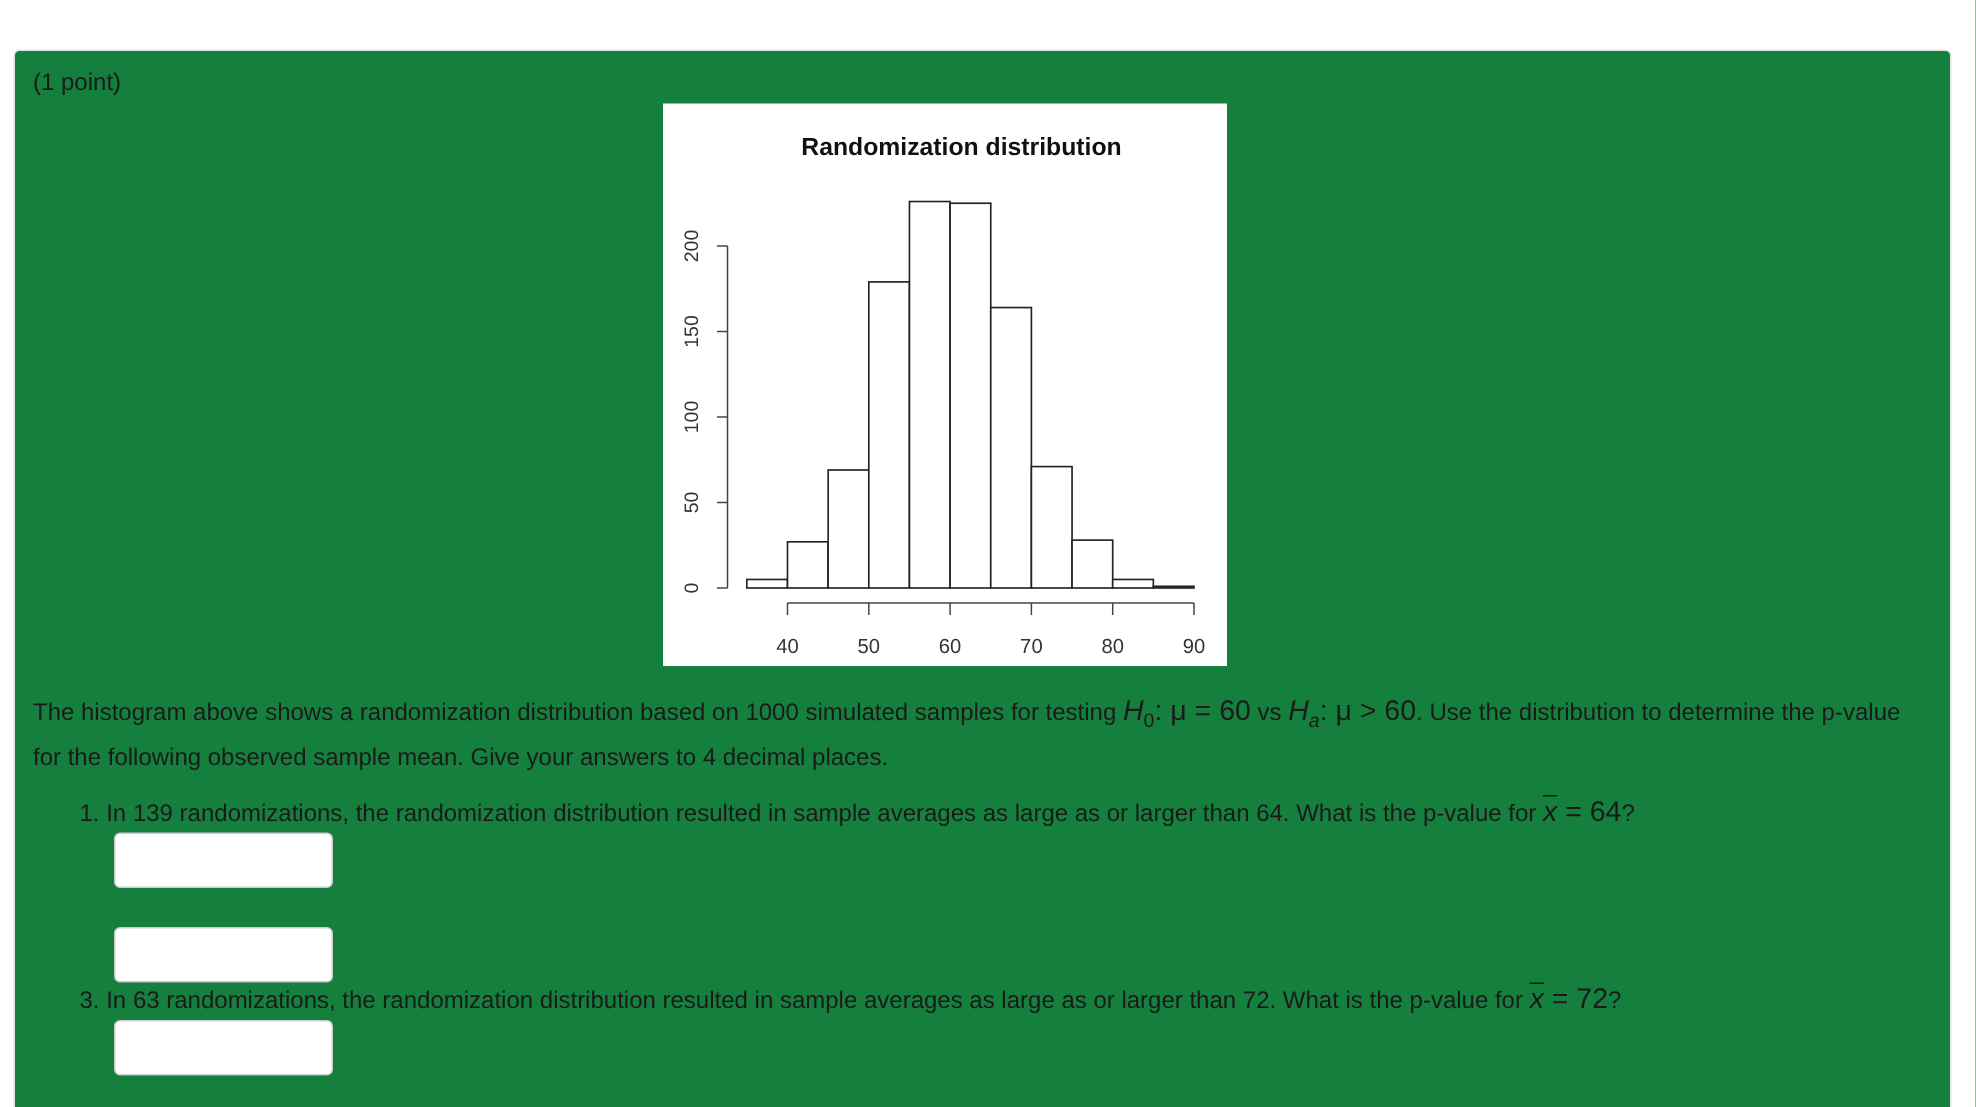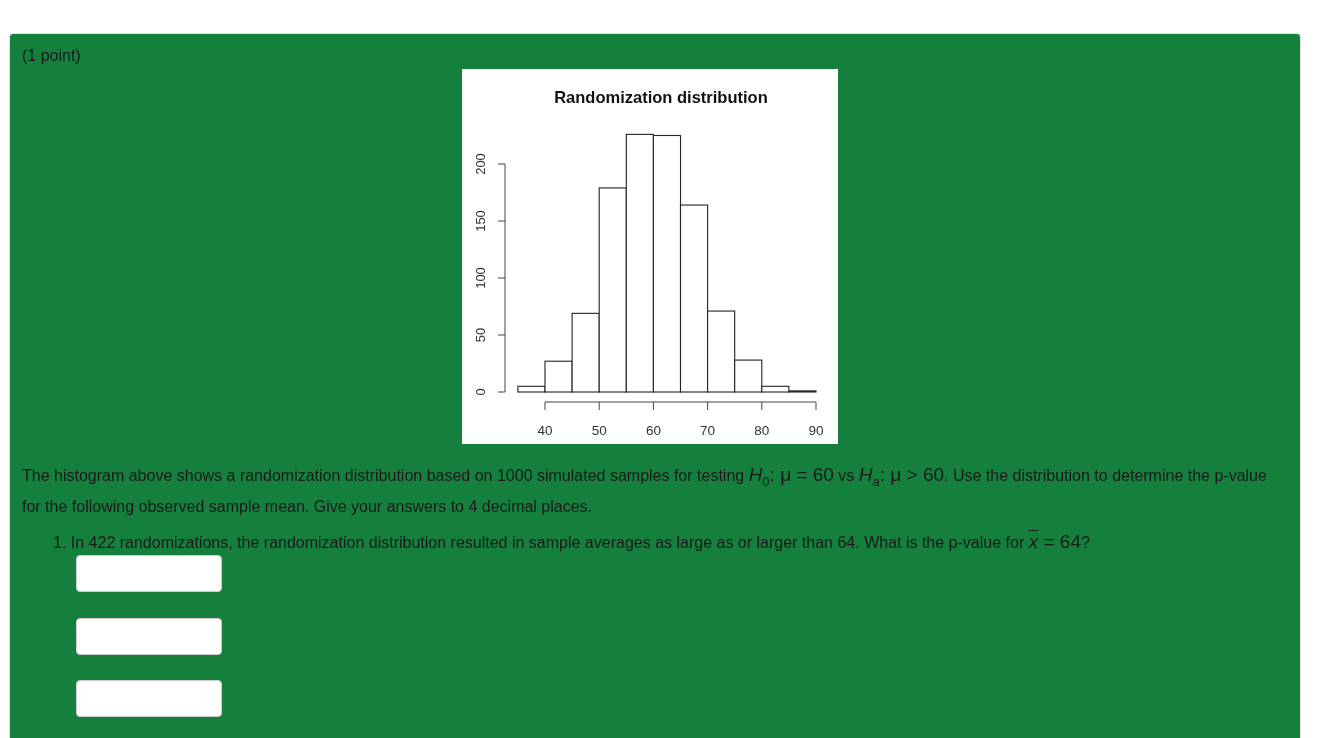--- a/index.html
+++ b/index.html
@@ -11,21 +11,21 @@
   .problem {
     position: absolute; left: 9px; top: 9px; width: 1292px; height: 712px;
     background: #15803d; border: 1px solid #e3e3e3; border-radius: 4px;
     box-sizing: border-box;
     margin-top: 24px;
   }
   .points {
     position: absolute; left: 12px; top: 13px; font-size: 16px; color: #1a1a1a;
   }
   .chart-frame {
-    position: absolute; left: 452px; top: 35px; width: 376px; height: 375px;
+    position: absolute; left: 432px; top: 35px; width: 376px; height: 375px;
     background: #ffffff;
   }
   .chart-frame svg { display: block; }
   .intro {
     position: absolute; left: 12px; top: 428px; width: 1260px;
     font-size: 16px; line-height: 25px; color: #1a1a1a;
   }
   .math { font-family: Liberation Sans, sans-serif; font-size: 19px; }
   .math i { font-style: italic; }
   .question {
@@ -91,20 +91,24 @@
         </g>
     </svg>
   </div>
 
   <div class="intro">
     <span>The histogram above shows a randomization distribution based on 1000 simulated samples for testing </span><span class="math"><i>H</i><sub style="font-size:13px">0</sub><span>: μ = 60</span></span><span> vs </span><span class="math"><i>H</i><sub style="font-size:13px"><i>a</i></sub><span>: μ &gt; 60</span></span><span>. Use the distribution to determine the p-value for the following observed sample mean. Give your answers to 4 decimal places.</span>
   </div>
 
   <div class="question" style="top:497px">
     <span>1.</span>
-    <span>In 422 randomizations, the randomization distribution resulted in sample averages as large as or larger than 64. What is the p-value for </span><span class="math"><span class="xbar">x</span><span> = 64</span></span><span>?</span>
+    <span>In 139 randomizations, the randomization distribution resulted in sample averages as large as or larger than 64. What is the p-value for </span><span class="math"><span class="xbar">x</span><span> = 64</span></span><span>?</span>
   </div>
   <input class="answer-input" style="top: 521px;" type="text" value="">
 
   <input class="answer-input" style="top: 584px;" type="text" value="">
 
+  <div class="question" style="top:622px">
+    <span>3.</span>
+    <span>In 63 randomizations, the randomization distribution resulted in sample averages as large as or larger than 72. What is the p-value for </span><span class="math"><span class="xbar">x</span><span> = 72</span></span><span>?</span>
+  </div>
   <input class="answer-input" style="top: 646px;" type="text" value="">
 </div>
 
 </body></html>

